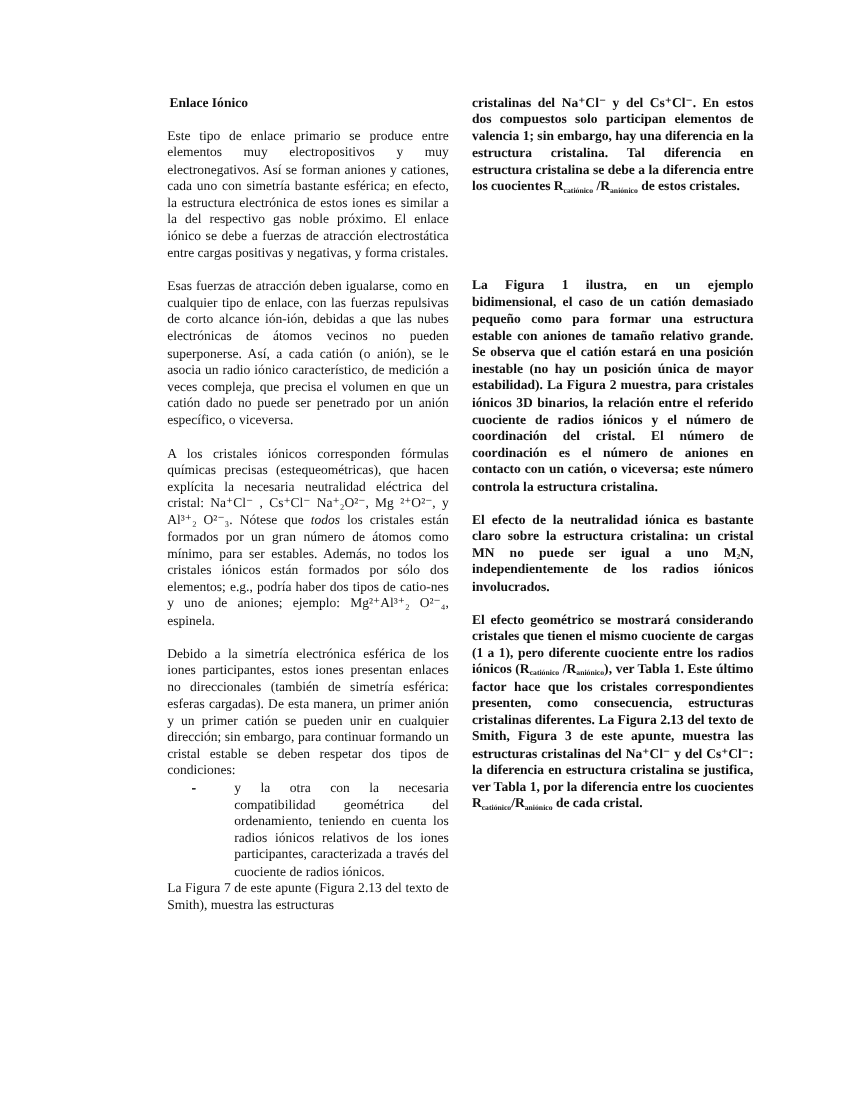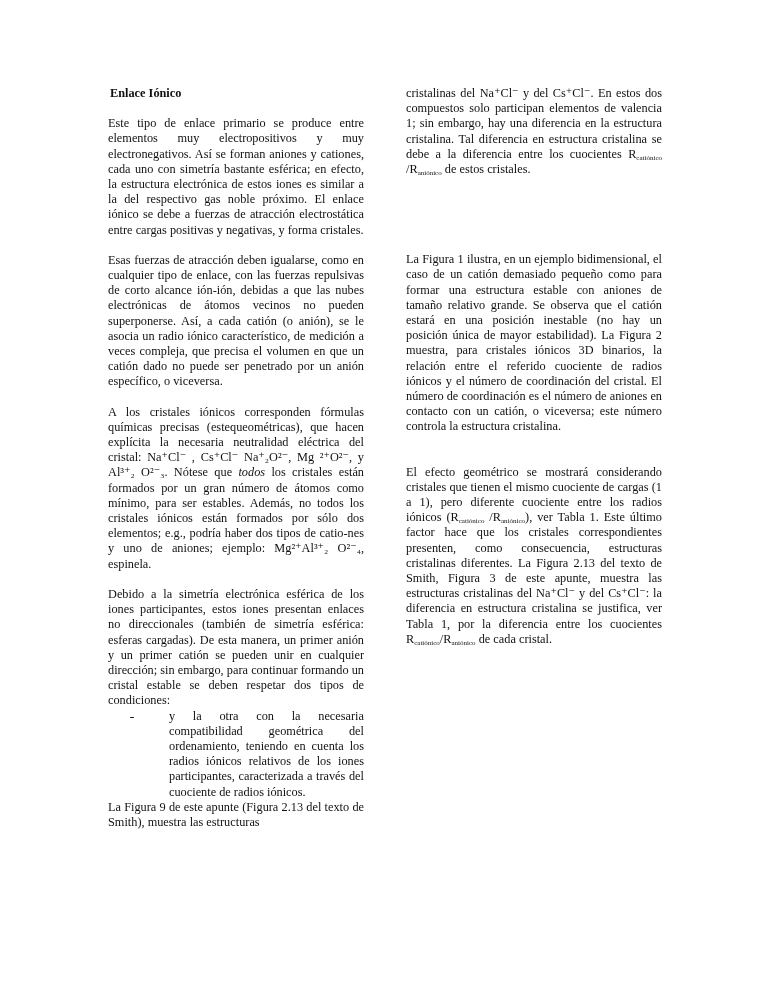--- a/index.html
+++ b/index.html
@@ -1,20 +1,20 @@
 <!DOCTYPE html>
 <html><head>
 <meta charset="utf-8">
 <style>
   html, body { margin: 0; padding: 0; background: #ffffff; }
   body { width: 768px; height: 994px; position: relative; overflow: hidden;
          font-family: "Liberation Serif", "DejaVu Serif", serif; color: #111; }
-  .col { position: absolute; top: 86px; width: 256px; font-size: 12.3px; line-height: 15.2px; text-align: justify; }
+  .col { position: absolute; top: 86px; width: 256px; font-size: 12.3px; line-height: 15.2px; text-align: justify; margin-left: 44px; }
   .col-left { left: 108px; }
-  .col-right { left: 406px; }
+  .col-right { left: 385px; font-weight: bold; }
   .title { font-weight: bold; margin: 0 0 0 2px; font-size: 12.3px; }
   p { margin: 0; }
   .gap { height: 15px; }
   .gap-big { height: 60px; }
   sub { font-size: 7px; vertical-align: -2px; line-height: 0; }
   .list { margin: 0; padding: 0; list-style: none; }
   .list li { position: relative; padding-left: 61px; }
   .list li .dash { position: absolute; left: 22px; top: 0; }
 </style>
 </head>
@@ -27,24 +27,25 @@
   <div class="gap"></div>
   <p>Esas fuerzas de atracción deben igualarse, como en cualquier  tipo de enlace, con las fuerzas repulsivas de corto alcance ión-ión, debidas a que las nubes electrónicas de átomos vecinos no pueden superponerse. Así, a cada catión (o anión), se le asocia un radio iónico característico, de medición a veces compleja, que precisa el volumen en que un catión dado no puede ser penetrado por un anión específico, o viceversa.</p>
   <div class="gap"></div>
   <p><span>A los cristales iónicos corresponden fórmulas químicas precisas (estequeométricas), que hacen explícita la necesaria neutralidad eléctrica del cristal: </span><span>Na⁺Cl⁻ , Cs⁺Cl⁻  Na⁺₂O²⁻, Mg ²⁺O²⁻,  y Al³⁺₂ O²⁻₃.</span><span> Nótese que </span><em>todos</em><span> los cristales están formados por un gran número de átomos como mínimo, para ser estables. Además, no todos los cristales iónicos están formados por sólo dos elementos; e.g., podría haber dos tipos de catio-nes y uno de aniones; ejemplo: </span><span>Mg²⁺Al³⁺₂ O²⁻₄,</span><span> espinela.</span></p>
   <div class="gap"></div>
   <p>Debido a la simetría electrónica esférica de los iones participantes, estos iones presentan enlaces no direccionales (también de simetría esférica: esferas cargadas). De esta manera, un primer anión y un primer catión se pueden unir en cualquier dirección; sin embargo, para continuar formando un cristal estable se deben respetar dos tipos de condiciones:</p>
   <ul class="list">
     <li><span class="dash">-</span></li>
     <li><span class="dash">-</span><span>y la otra con la necesaria compatibilidad geométrica del ordenamiento, teniendo en cuenta los radios iónicos relativos de los iones participantes, caracterizada a través del cuociente de radios iónicos.</span></li>
   </ul>
-  <p>La Figura 9 de este apunte (Figura 2.13 del texto de Smith), muestra las  estructuras</p>
+  <p>La Figura 7 de este apunte (Figura 2.13 del texto de Smith), muestra las  estructuras</p>
 </div>
 
 <div class="col col-right">
   <p><span>cristalinas del  Na⁺Cl⁻  y del Cs⁺Cl⁻. En estos dos compuestos solo participan elementos de valencia 1; sin embargo, hay una diferencia en la estructura cristalina. Tal diferencia en estructura cristalina se debe a la diferencia entre los cuocientes R</span><sub>catiónico</sub><span> /R</span><sub>aniónico</sub><span> de estos cristales.</span></p>
   <div class="gap-big"></div>
   <div class="gap"></div>
   <p>La Figura 1 ilustra, en un ejemplo bidimensional,  el caso de un catión demasiado pequeño como para  formar una estructura estable con aniones de tamaño relativo grande. Se observa que el catión estará en una posición inestable (no hay un posición única de mayor estabilidad). La Figura 2 muestra, para cristales iónicos 3D binarios, la relación entre el referido cuociente de radios iónicos y el número de coordinación del cristal. El número de coordinación es el número de aniones  en contacto con un catión, o viceversa; este número controla la estructura cristalina.</p>
   <div class="gap"></div>
+  <p><span>El efecto de la neutralidad iónica es bastante claro sobre la estructura cristalina: un cristal MN no puede ser igual a uno M</span><sub>2</sub><span>N, independientemente de los radios iónicos involucrados.</span></p>
   <div class="gap"></div>
   <p><span>El efecto geométrico se mostrará considerando cristales que tienen el  mismo cuociente de cargas (1 a 1), pero diferente cuociente entre los radios iónicos  (R</span><sub>catiónico</sub><span> /R</span><sub>aniónico</sub><span>), ver Tabla 1. Este último factor hace que los cristales correspondientes presenten, como consecuencia, estructuras cristalinas diferentes. La Figura 2.13 del texto de Smith, Figura 3 de este apunte, muestra las  estructuras cristalinas del  Na⁺Cl⁻  y del Cs⁺Cl⁻: la diferencia en estructura cristalina se justifica, ver Tabla 1, por la diferencia entre los cuocientes R</span><sub>catiónico</sub><span>/R</span><sub>aniónico</sub><span> de cada cristal.</span></p>
 </div>
 
 </body></html>

